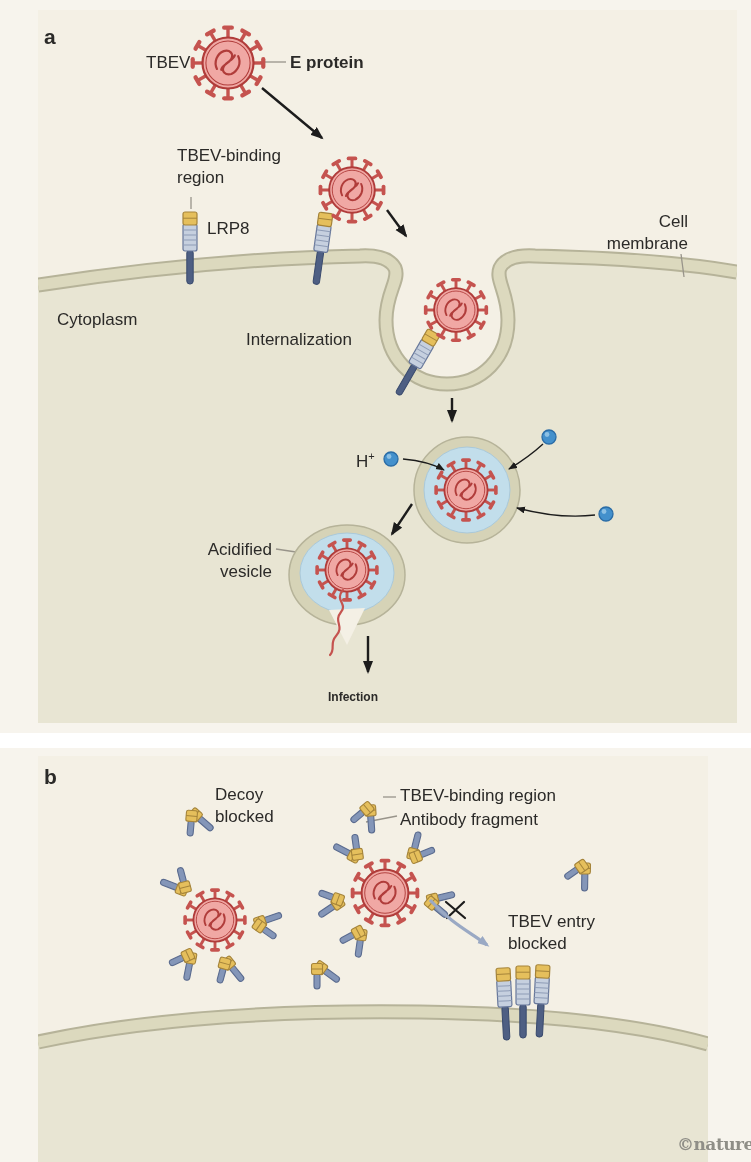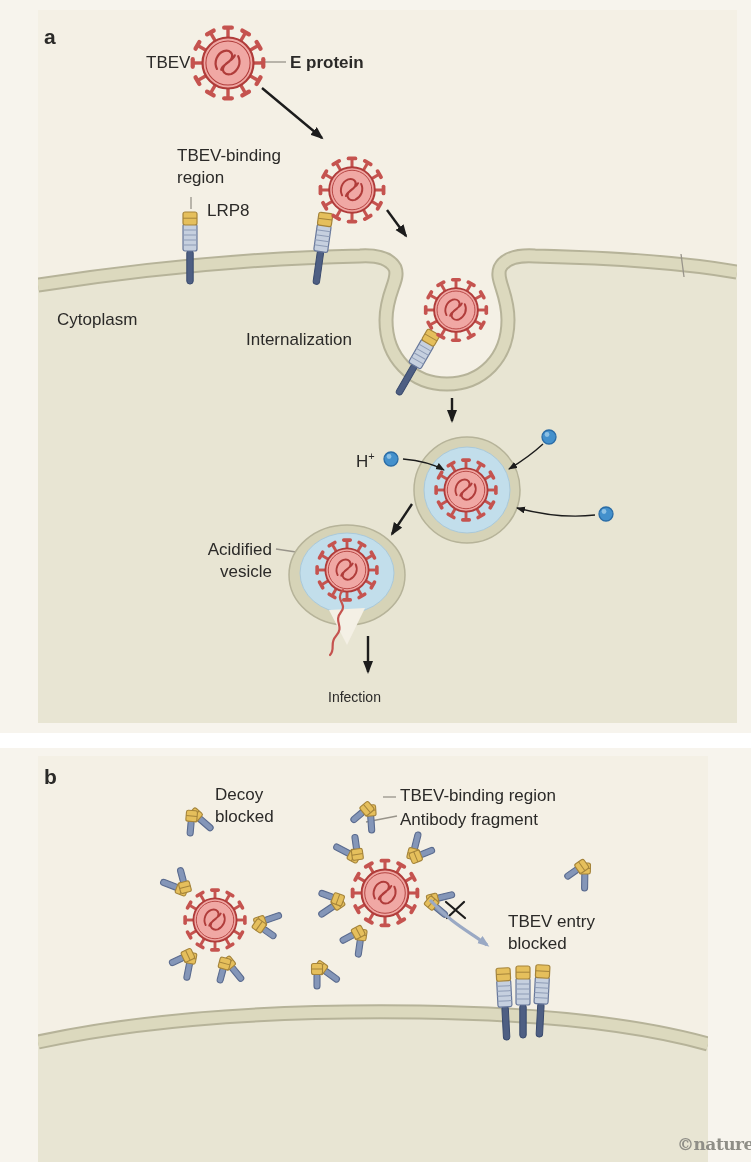--- a/index.html
+++ b/index.html
@@ -9,21 +9,21 @@
     font-family:"Liberation Sans", sans-serif;
     color:#2b2a28;
   }
   #stage{position:absolute;left:0;top:0;width:751px;height:1162px;}
   svg{position:absolute;left:0;top:0;}
   .lbl{position:absolute;font-size:17px;line-height:21.5px;color:#2b2a28;}
   .bold{font-weight:bold;}
   .right{text-align:right;}
   .center{text-align:center;}
   .panel-letter{font-size:21px;font-weight:bold;}
-  .infection{font-size:14px;font-weight:normal;}
+  .infection{font-size:12px;font-weight:bold;}
   .watermark{
     font-family:"DejaVu Serif", serif;font-weight:bold;font-size:17px;
     color:#8f8e87;letter-spacing:-0.5px;
   }
   .divider{position:absolute;left:0;top:733px;width:751px;height:15px;background:#ffffff;}
   sup{font-size:11px;}
 </style>
 </head>
 <body>
 
@@ -210,21 +210,22 @@
   <use href="#receptor" transform="translate(503,968) rotate(-3)"></use>
   <use href="#receptor" transform="translate(523,966)"></use>
   <use href="#receptor" transform="translate(543,965) rotate(3)"></use>
 </svg>
 
 <div class="lbl panel-letter" style="left:44px;top:26px;">a</div>
 
 <div class="lbl" style="left:146px;top:52px;">TBEV</div>
 <div class="lbl" style="left:290px;top:52px;font-weight:bold;">E protein</div>
 <div class="lbl" style="left:177px;top:145px;width:122px;">TBEV-binding region</div>
-<div class="lbl" style="left:207px;top:200px;">LRP8</div>
+<div class="lbl" style="left:207px;top:218px;">LRP8</div>
+<div class="lbl right" style="left:598px;top:211px;width:90px;">Cell membrane</div>
 <div class="lbl" style="left:57px;top:309px;text-align:right;">Cytoplasm</div>
 <div class="lbl" style="left:246px;top:329px;">Internalization</div>
 <div class="lbl" style="left:356px;top:446px;"><span>H</span><sup>+</sup></div>
 <div class="lbl right" style="left:194px;top:539px;width:78px;">Acidified vesicle</div>
 <div class="lbl infection" style="left:328px;top:687px;">Infection</div>
 
 <div class="divider"></div>
 
 <div class="lbl panel-letter" style="left:44px;top:766px;">b</div>
 <div class="lbl" style="left:215px;top:784px;width:76px;">Decoy blocked</div>

